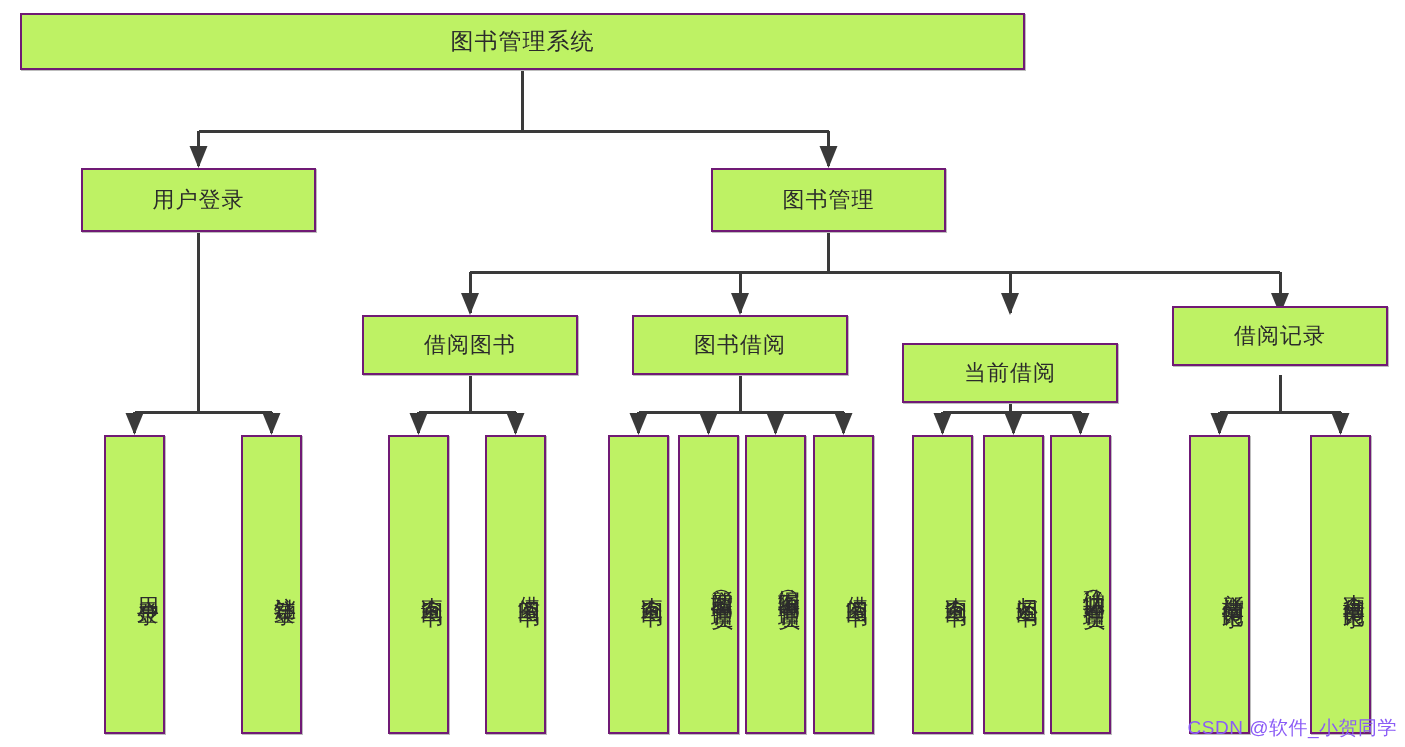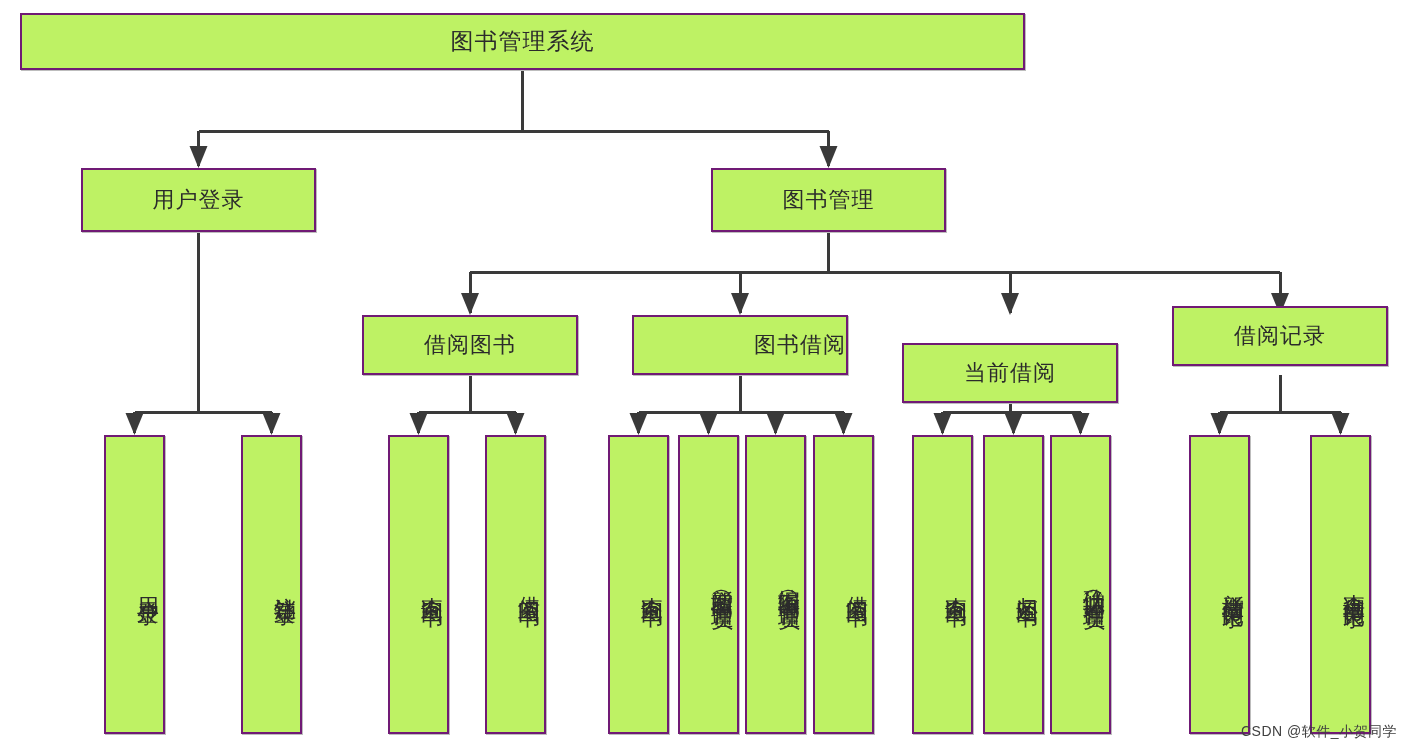--- a/index.html
+++ b/index.html
@@ -55,22 +55,22 @@
   }
   .node.vert .vtext {
     writing-mode: vertical-rl;
     text-orientation: upright;
     white-space: nowrap;
   }
   .watermark {
     position: absolute;
     right: 8px;
     bottom: 6px;
-    font-size: 14px;
-    color: #404040;
+    font-size: 19px;
+    color: #8b5cf6;
     letter-spacing: 0.5px;
     white-space: nowrap;
     font-family: "Liberation Sans", "DejaVu Sans", sans-serif;
   }
 </style>
 </head>
 <body>
 
 <div id="canvas">
 
@@ -135,21 +135,21 @@
       </div>
       <div class="node horiz" style="left: 81px; top: 168px; width: 235px; height: 64px;">
         <span>用户登录</span>
       </div>
       <div class="node horiz" style="left: 711px; top: 168px; width: 235px; height: 64px;">
         <span>图书管理</span>
       </div>
       <div class="node horiz" style="left: 362px; top: 315px; width: 216px; height: 60px;">
         <span>借阅图书</span>
       </div>
-      <div class="node horiz" style="left: 632px; top: 315px; width: 216px; height: 60px; justify-content: flex-end;">
+      <div class="node horiz" style="left: 632px; top: 315px; width: 216px; height: 60px;">
         <span>图书借阅</span>
       </div>
       <div class="node horiz" style="left: 902px; top: 315px; width: 216px; height: 60px; margin-top: 28px;">
         <span>当前借阅</span>
       </div>
       <div class="node horiz" style="left: 1172px; top: 306px; width: 216px; height: 60px;">
         <span>借阅记录</span>
       </div>
       <div class="node vert" style="left: 104px; top: 435px; width: 61px; height: 299px;">
         <span class="vtext">用户登录</span>

